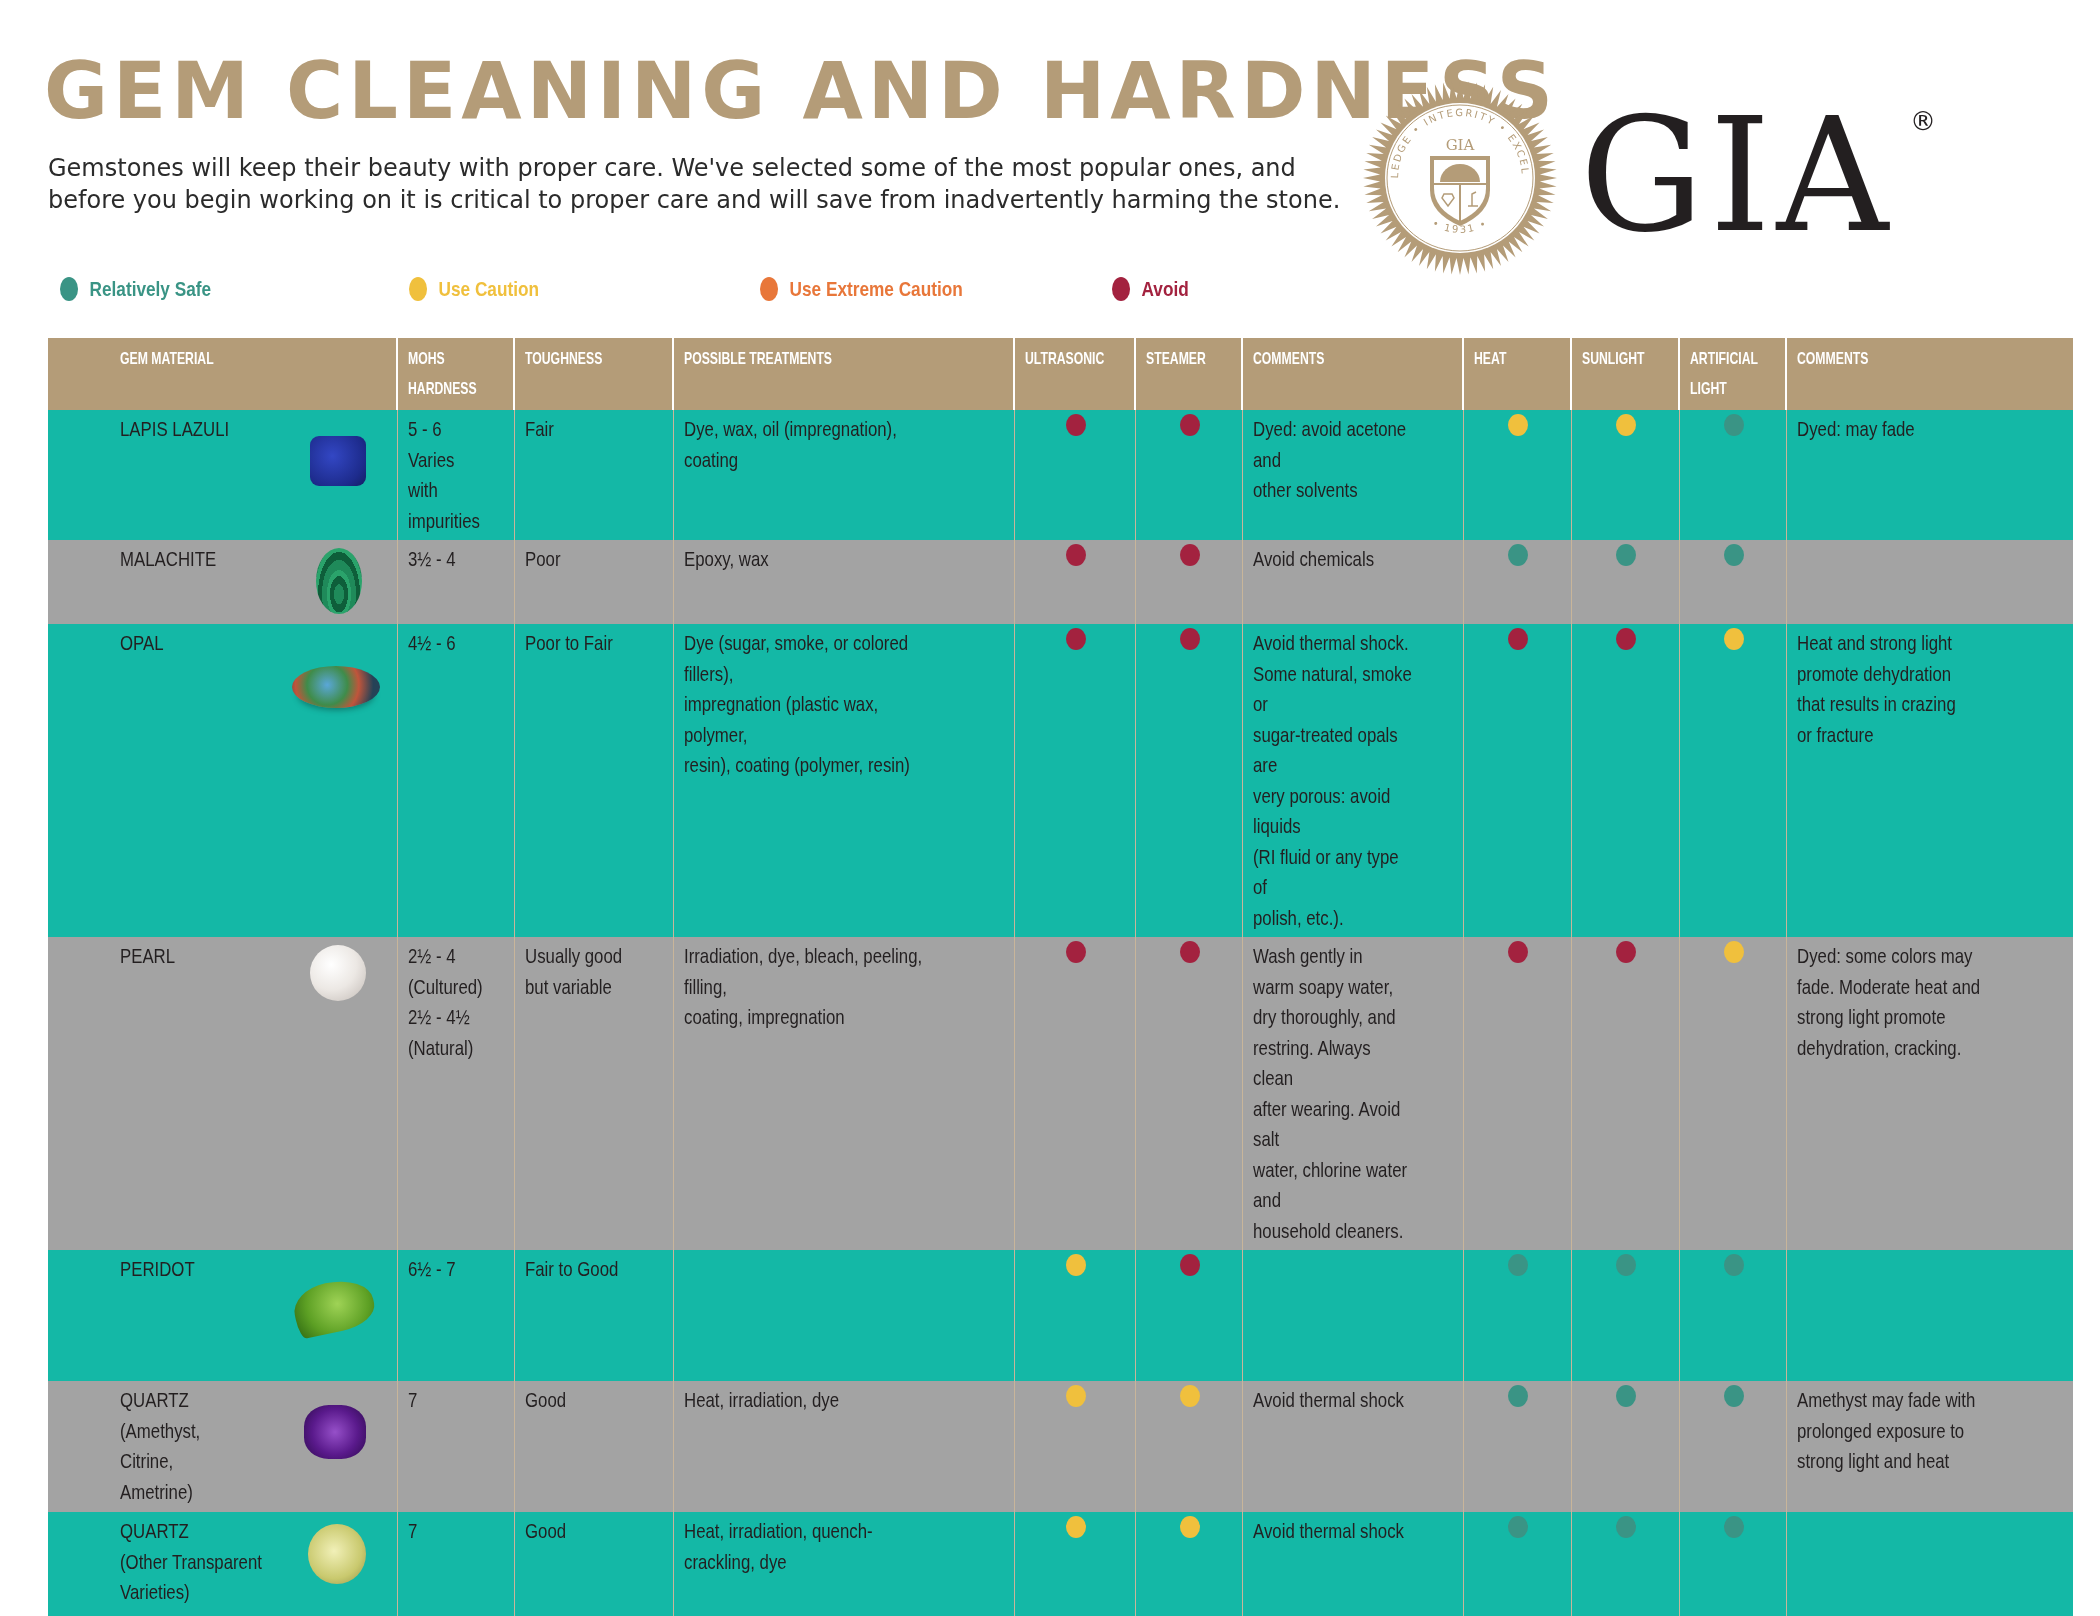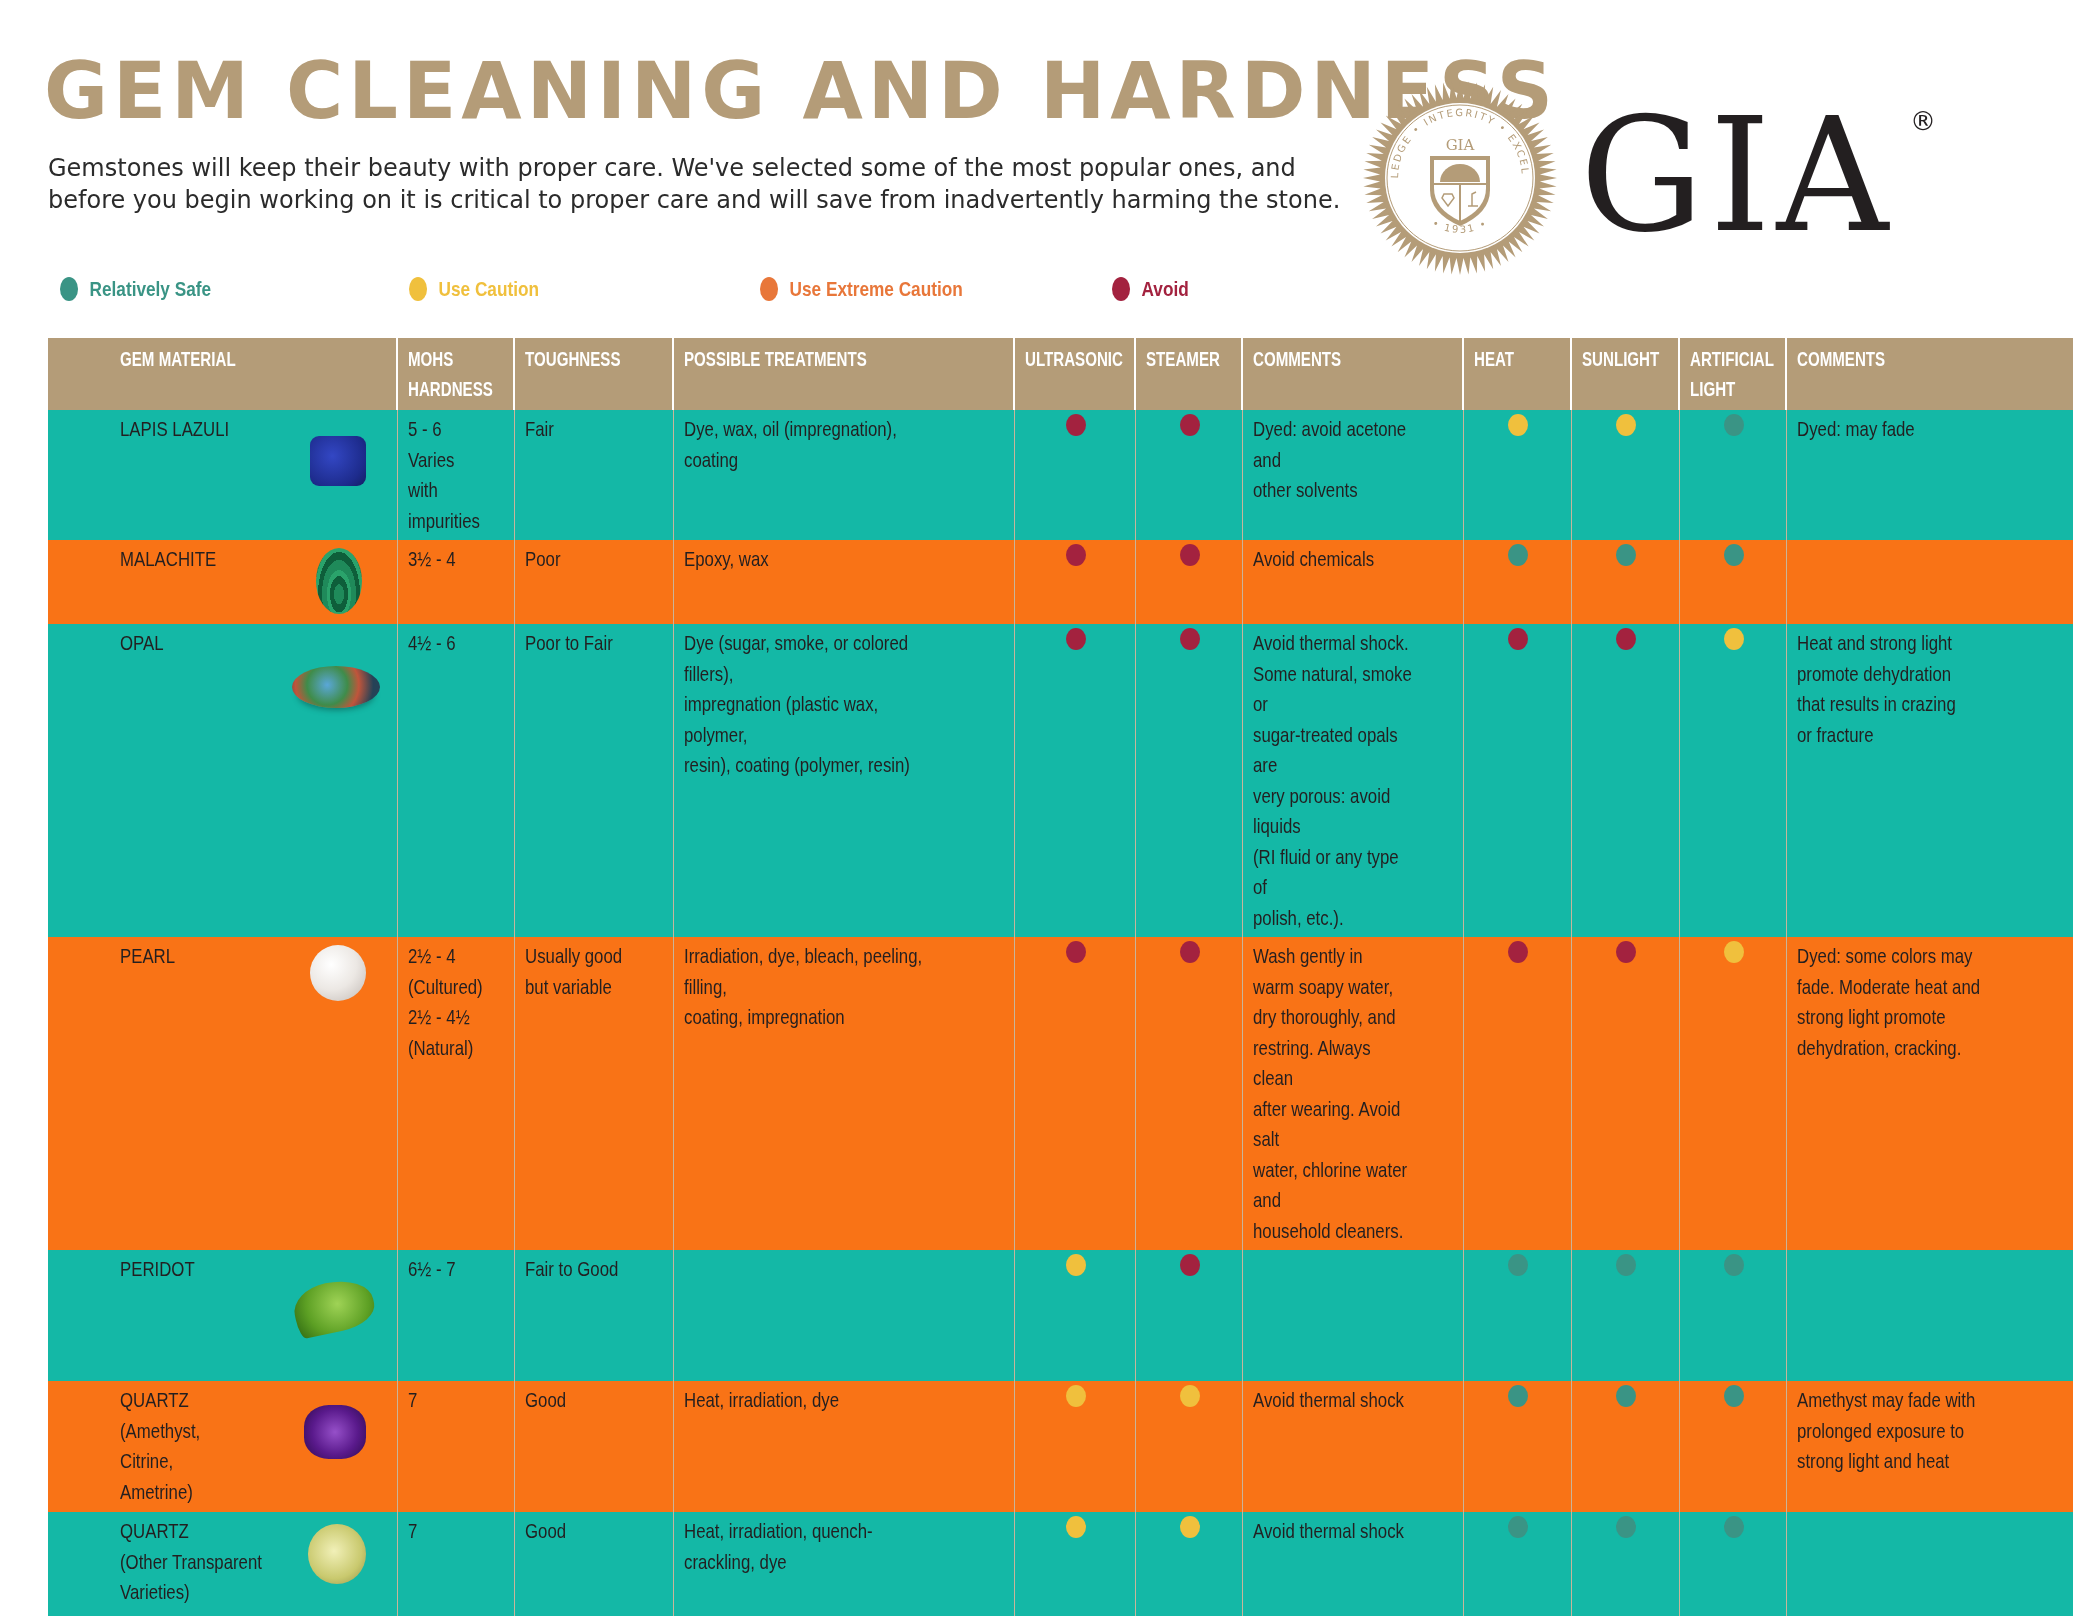--- a/index.html
+++ b/index.html
@@ -8,26 +8,26 @@
   .intro{position:absolute;left:48px;top:152px;width:1280px;font-family:"DejaVu Sans",sans-serif;font-size:24px;line-height:32px;color:#2b2b2b;}
   .intro div{white-space:nowrap;}
   .legend{position:absolute;top:277px;left:0;height:30px;width:1300px;margin-left:12px;}
   .legend-item{position:absolute;top:0;display:flex;align-items:center;gap:14px;font-family:"Liberation Sans",sans-serif;font-weight:bold;font-size:21px;transform:scaleX(0.82);transform-origin:left center;}
   .legend-dot{width:22px;height:24px;border-radius:50%;display:inline-block;}
   .logo{position:absolute;left:1360px;top:78px;width:740px;height:200px;}
   .seal{position:absolute;left:0;top:0;width:200px;height:200px;}
   .gia{position:absolute;left:220px;top:18px;font-family:"DejaVu Serif",serif;font-size:158px;line-height:1;color:#231f20;letter-spacing:6px;transform:scaleX(0.98);transform-origin:left top;}
   .reg{position:absolute;left:550px;top:28px;font-family:"DejaVu Sans",sans-serif;font-size:26px;color:#231f20;}
   table.gems{position:absolute;left:48px;top:338px;width:2025px;border-collapse:collapse;table-layout:fixed;}
-  table.gems th{background:#b49c78;color:#ffffff;text-align:left;vertical-align:top;font-family:"Liberation Sans",sans-serif;font-weight:bold;font-size:21px;line-height:30px;padding:6px 8px 6px 10px;border-left:2px solid #ffffff;height:55px;}
+  table.gems th{background:#b49c78;color:#ffffff;text-align:left;vertical-align:top;font-family:"Liberation Sans",sans-serif;font-weight:bold;font-size:17px;line-height:30px;padding:6px 8px 6px 10px;border-left:2px solid #ffffff;height:55px;}
   table.gems th:first-child{border-left:none;padding-left:72px;}
   table.gems td{vertical-align:top;font-family:"Liberation Sans",sans-serif;font-size:21px;line-height:30.5px;padding:4px 8px 4px 10px;border-left:1px solid #c8b59a;color:#231f20;}
   table.gems td:first-child{border-left:none;padding-left:72px;position:relative;}
   table.gems tr.shade td{background:#14b8a6;}
-  table.gems tr.plain td{background:#f97316;}
+  table.gems tr.plain td{background:#a3a3a3;}
   table.gems tbody tr:last-child td{border-bottom:2px solid #c7baa5;}
   .cond{display:inline-block;transform:scaleX(0.8);transform-origin:left top;white-space:nowrap;}
   th .cond{transform:scaleX(0.72);}
   .multiline{white-space:pre-line;}
   td.dotcell{text-align:center;vertical-align:middle;padding:0;}
   .dot{display:inline-block;width:20px;height:22px;border-radius:50%;}
   .gem-name{display:block;}
   .gem-img{position:absolute;}
 </style>
 </head>

